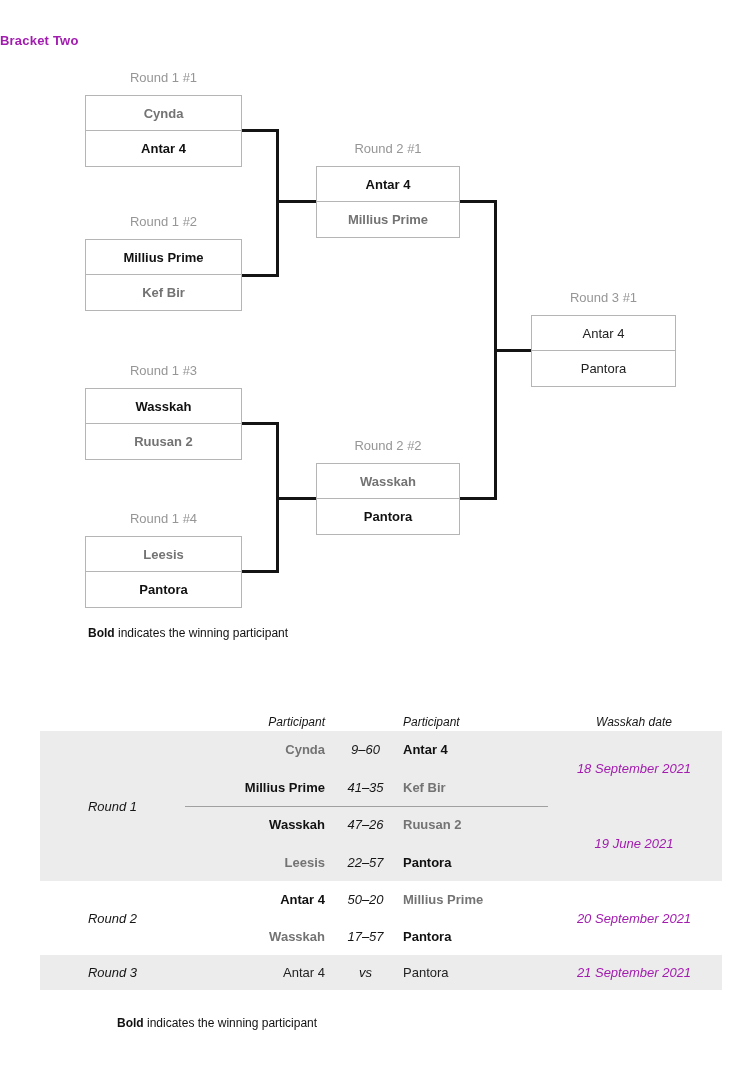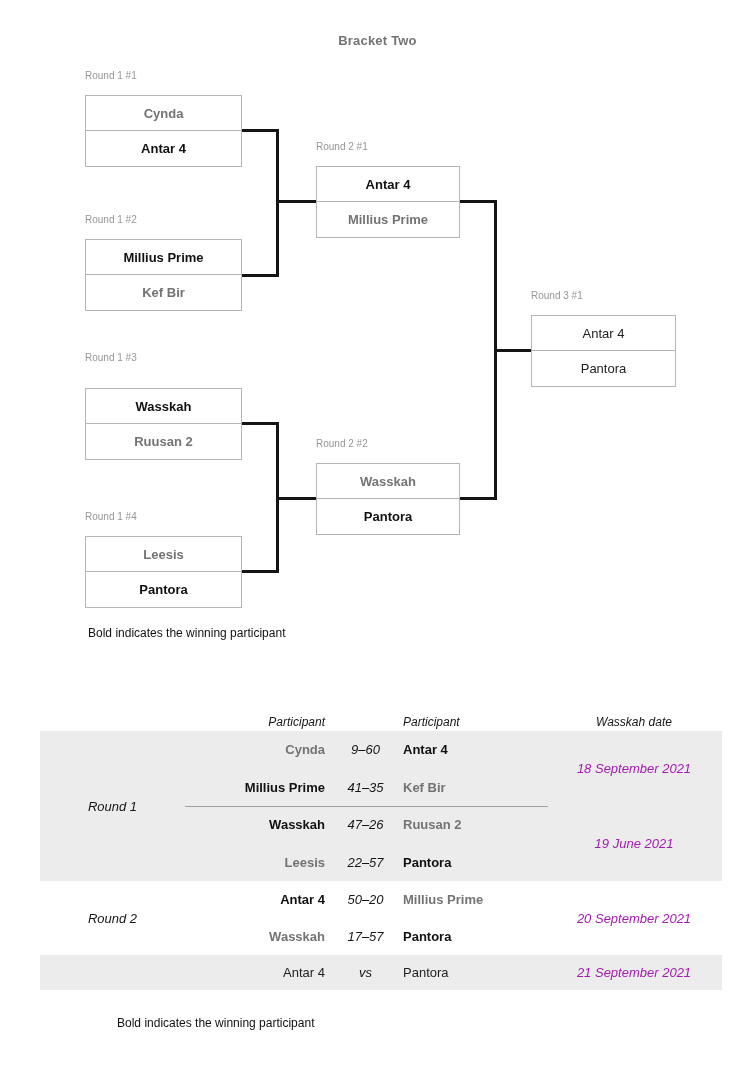--- a/index.html
+++ b/index.html
@@ -3,41 +3,41 @@
 <meta charset="utf-8">
 <style>
   html,body{margin:0;padding:0;}
   body{
     width:755px;height:1071px;position:relative;background:#ffffff;
     font-family:"Liberation Sans","DejaVu Sans",sans-serif;
     color:#111;overflow:hidden;
   }
   
   .page-title{
-    position:absolute;top:33px;left:0;width:755px;text-align:center;
-    font-size:13px;font-weight:bold;color:#737373;letter-spacing:.2px;
+    position:absolute;top:33px;left:0;width:755px;
+    font-size:13px;font-weight:bold;color:#a21caf;letter-spacing:.2px;
   }
   .match-label{
-    position:absolute;font-size:10px;color:#969696;
+    position:absolute;text-align:center;font-size:13px;color:#969696;
   }
   .match{
     position:absolute;background:#fff;border:1px solid #b5b5b5;box-sizing:border-box;
   }
   .match .cell{
     height:35px;display:flex;align-items:center;justify-content:center;
     font-size:13px;box-sizing:border-box;
   }
   .match .cell.top{border-bottom:1px solid #b5b5b5;}
   [data-state="winner"]{color:#111;font-weight:bold;}
   [data-state="loser"]{color:#737373;font-weight:bold;}
   [data-state="tbd"]{color:#222;font-weight:normal;}
   .conn{position:absolute;background:#141414;}
   
   .note{position:absolute;font-size:12px;color:#111;}
-  .note .b{font-weight:normal;margin-top:12px;}
+  .note .b{font-weight:bold;margin-top:12px;}
   
   .rtable{position:absolute;left:40px;top:698px;width:682px;}
   .thead{
     display:grid;grid-template-columns:145px 148px 65px 148px 176px;
     height:28px;margin-bottom:5px;align-items:center;
     font-size:12px;font-style:italic;color:#161616;
   }
   .sec{
     display:grid;grid-template-columns:145px 148px 65px 148px 176px;
     position:relative;
@@ -74,21 +74,21 @@
     <div class="cell top" data-state="loser">Cynda</div>
     <div class="cell" data-state="winner">Antar 4</div>
   </div>
 
   <div class="match-label" style="left:85px;top:214px;width:157px">Round 1 #2</div>
   <div class="match" style="left:85px;top:239px;width:157px">
     <div class="cell top" data-state="winner">Millius Prime</div>
     <div class="cell" data-state="loser">Kef Bir</div>
   </div>
 
-  <div class="match-label" style="left:85px;top:352px;width:157px">Round 1 #3</div>
+  <div class="match-label" style="left:85px;top:363px;width:157px">Round 1 #3</div>
   <div class="match" style="left:85px;top:388px;width:157px">
     <div class="cell top" data-state="winner">Wasskah</div>
     <div class="cell" data-state="loser">Ruusan 2</div>
   </div>
 
   <div class="match-label" style="left:85px;top:511px;width:157px">Round 1 #4</div>
   <div class="match" style="left:85px;top:536px;width:157px">
     <div class="cell top" data-state="loser">Leesis</div>
     <div class="cell" data-state="winner">Pantora</div>
   </div>
@@ -173,20 +173,21 @@
     <div class="tc col4 r1" data-state="loser">Millius Prime</div>
 
     <div class="tc col2 r2" data-state="loser">Wasskah</div>
     <div class="tc col3 r2">17–57</div>
     <div class="tc col4 r2" data-state="winner">Pantora</div>
 
     <div class="tc col5" style="grid-row:1 / span 2">20 September 2021</div>
   </div>
 
   <div class="sec sec3 shade">
+    <div class="tc col1 r1">Round 3</div>
     <div class="tc col2 r1" data-state="tbd">Antar 4</div>
     <div class="tc col3 r1">vs</div>
     <div class="tc col4 r1" data-state="tbd">Pantora</div>
     <div class="tc col5 r1">21 September 2021</div>
   </div>
 </div>
 
 <div class="note" style="left:117px;top:1016px">
   <span class="b">Bold</span>
   <span>indicates the winning participant</span>

